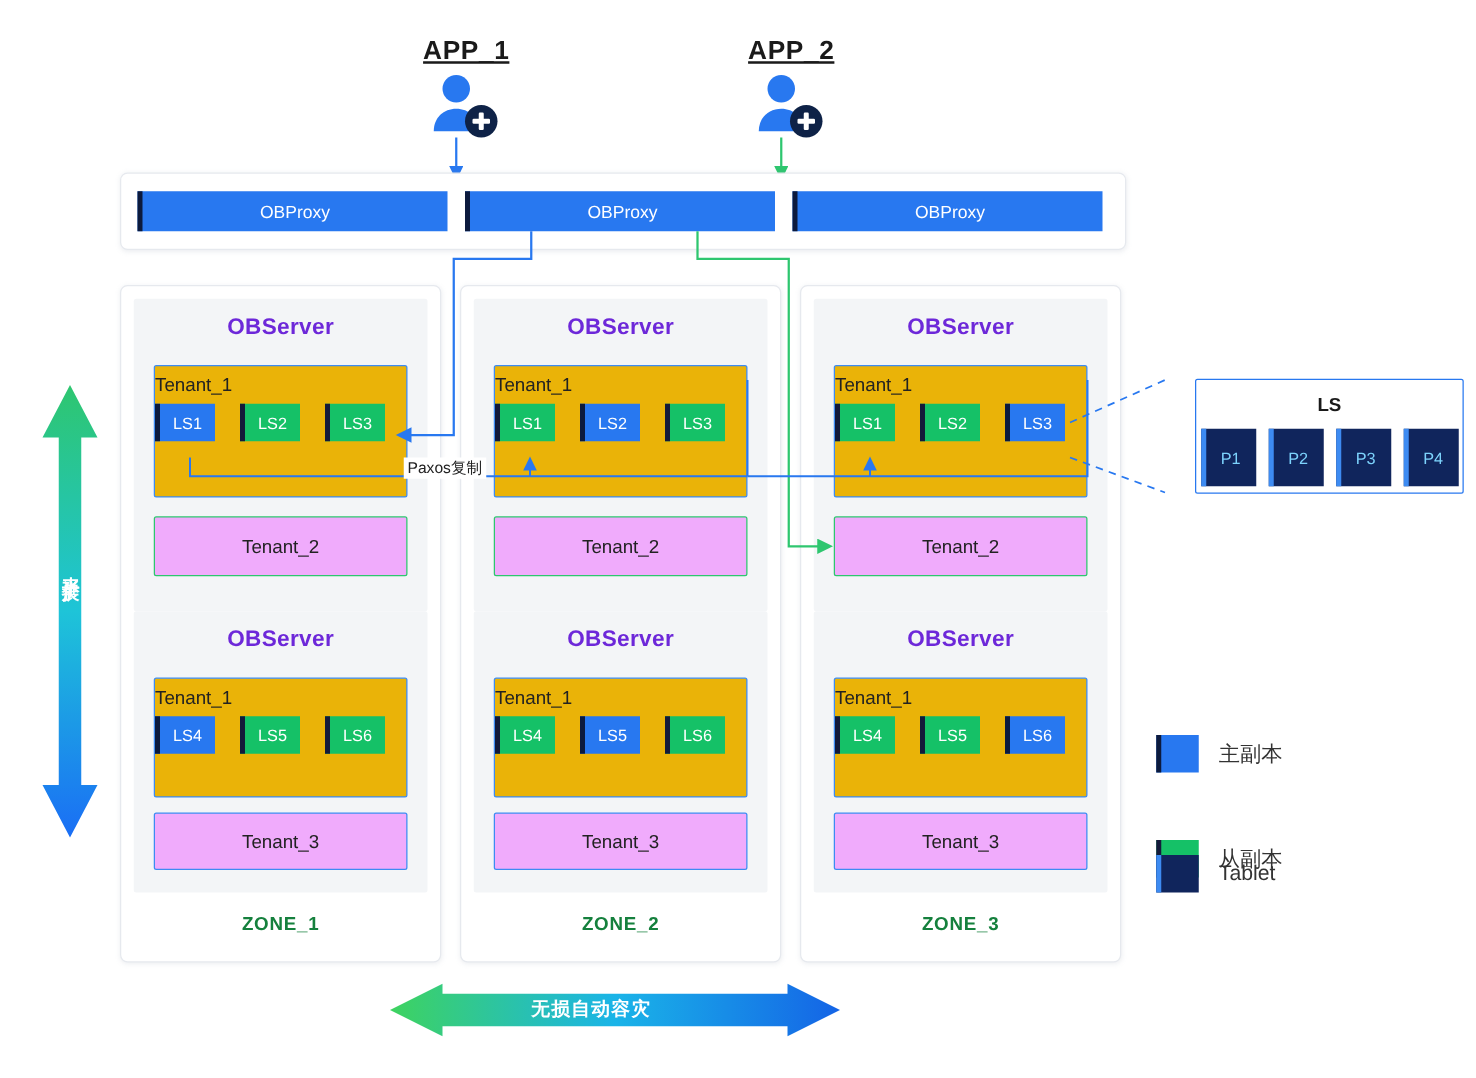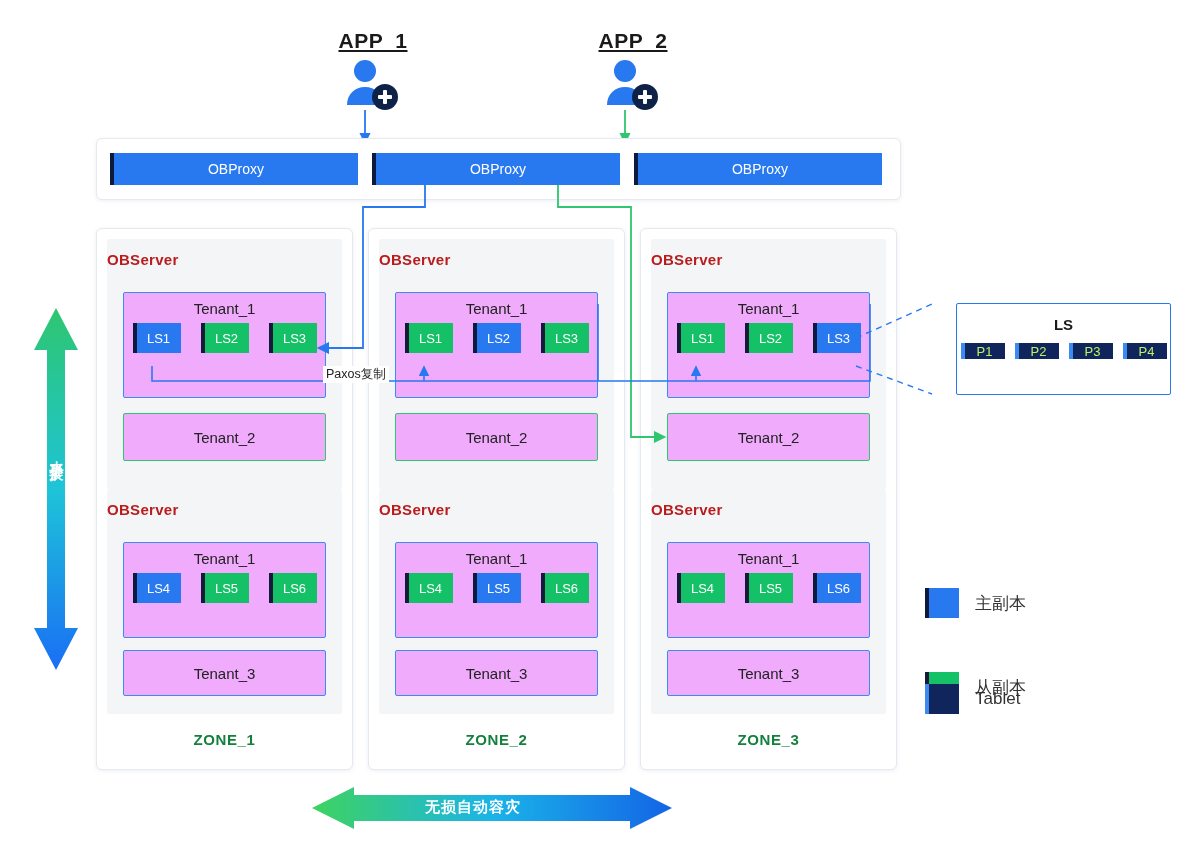--- a/index.html
+++ b/index.html
@@ -33,26 +33,26 @@
 
   
   .zone-title{
     font-size:15px;font-weight:bold;text-align:center;color:#15803d;
     letter-spacing:.6px;
   }
   .server{
     background:#f3f5f7;box-sizing:border-box;border-radius:2px;
   }
   .server-title{
-    font-size:15px;font-weight:bold;text-align:left;color:#b91c1c;
+    font-size:18px;font-weight:bold;text-align:center;color:#6d28d9;
     padding-top:12px;letter-spacing:.3px;
   }
   .tenant{
-    box-sizing:border-box;background:#f0abfc;border-radius:2px;
-    display:flex;flex-direction:column;align-items:center;
+    box-sizing:border-box;background:#eab308;border-radius:2px;
+    display:flex;flex-direction:column;
   }
   .tenant.blue{border:1.5px solid #3d8bf2;}
   .tenant-title{font-size:15px;color:#222;padding-top:7px;}
   .ls-row{display:flex;gap:20px;margin-top:6px;}
   .ls{
     width:48px;height:30px;box-sizing:border-box;
     display:flex;align-items:center;justify-content:center;
     color:#fff;font-size:13px;
   }
   .ls.primary{background:#2878f0;border-left:4px solid #0c1a3d;}
@@ -69,22 +69,22 @@
   
   .ls-panel{
     box-sizing:border-box;border:1.5px solid #2878f0;background:#fff;
     border-radius:2px;
   }
   .ls-panel-title{
     font-size:15px;font-weight:bold;text-align:center;padding-top:12px;color:#1a1a1a;
   }
   .p-row{display:flex;gap:10px;justify-content:center;margin-top:10px;}
   .p-box{
-    width:44px;height:16px;background:#10255c;border-left:4px solid #3d8bf2;
-    box-sizing:border-box;color:#bef264;font-size:13px;
+    width:44px;height:46px;background:#10255c;border-left:4px solid #3d8bf2;
+    box-sizing:border-box;color:#7dd3fc;font-size:13px;
     display:flex;align-items:center;justify-content:center;
   }
 
   
   .legend-item{display:flex;align-items:center;gap:16px;}
   .legend-sw{width:34px;height:30px;box-sizing:border-box;}
   .sw-primary{background:#2878f0;border-left:4px solid #0c1a3d;}
   .sw-follower{background:#15c167;border-left:4px solid #141a3a;}
   .sw-tablet{background:#10255c;border-left:4px solid #3d8bf2;}
   .legend-label{font-size:17px;color:#333;}

